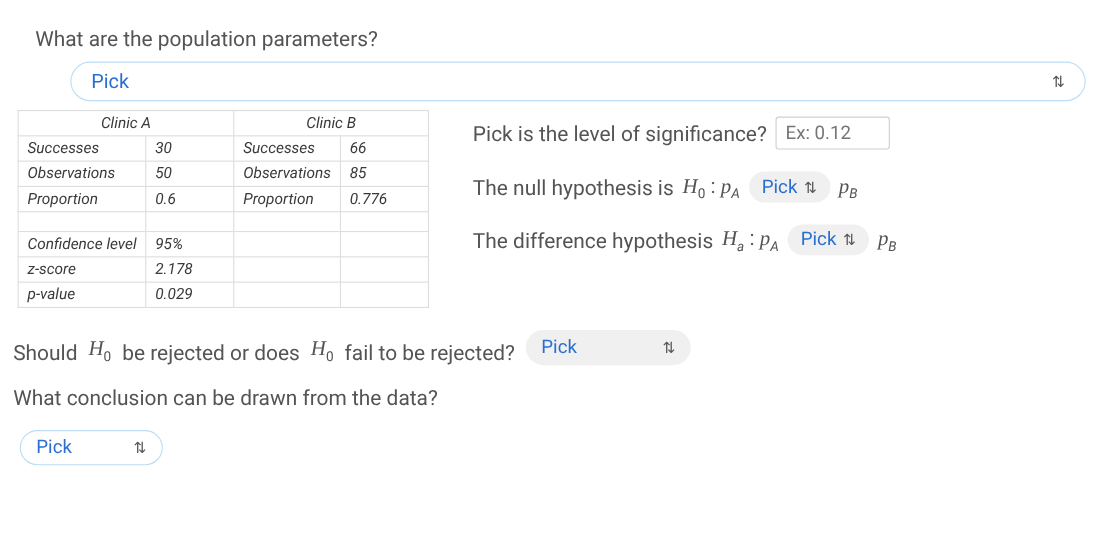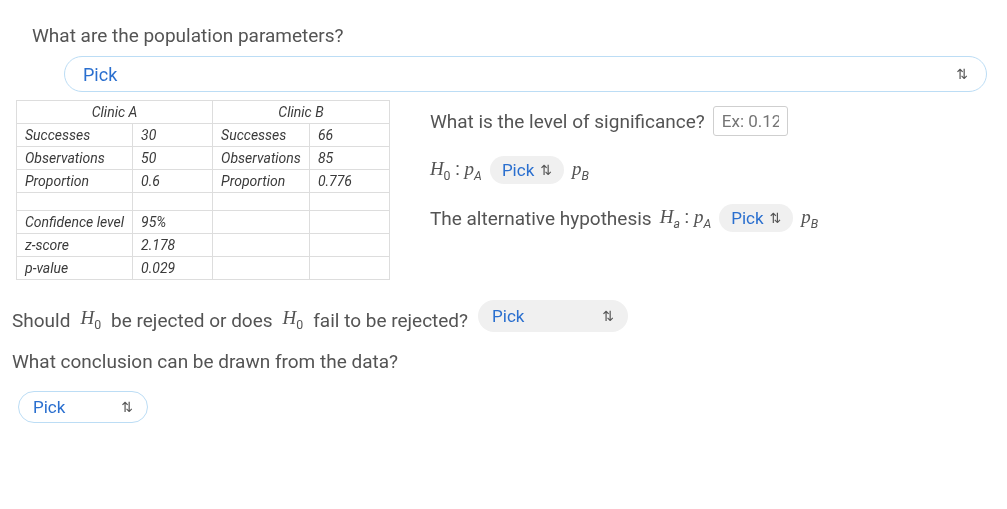--- a/index.html
+++ b/index.html
@@ -38,21 +38,21 @@
     min-width:80px; height:22px;font-style:italic;
   }
   table.data-tbl th { font-style:italic; font-weight:normal; text-align:center; }
   table.data-tbl td.num { text-align:left;margin-top:42px; }
   table.data-tbl tr.spacer td { border-left:1px solid #ddd; border-right:1px solid #ddd; border-top:none; border-bottom:none; height:18px; }
 
   .right-col { flex:1; padding-top:6px; }
   .rrow { margin-bottom:20px; font-size:19px; color:#545454; display:flex; align-items:center; gap:8px; flex-wrap:nowrap; }
   .input-box {
     border:1px solid #cfcfcf; border-radius:3px; padding:4px 8px;
-    font-size:17px; color:#4d7c0f; width:75px; height:30px;
+    font-size:17px; color:#4d7c0f; width:104px; height:30px;
     font-family:inherit;
   }
   .math { font-family: "Times New Roman", serif; font-style: italic; }
   .mathH { font-family: "Times New Roman", serif; font-style: italic; font-weight:500; }
   .sub { font-size:0.65em; vertical-align:sub; font-style:italic; }
   .subn { font-size:0.65em; vertical-align:sub; font-style:normal; }
   .pick-pill {
     display:inline-flex; align-items:center; gap:6px;
     background:#f0f0f0; border-radius:16px; padding:4px 12px;
     color:#2a6fcf; font-size:17px;
@@ -132,35 +132,36 @@
       <td>p-value</td>
       <td class="num">0.029</td>
       <td></td>
           <td></td>
     </tr>
   </tbody>
     </table>
 
   <div class="right-col">
     <div class="rrow">
-      <span>What is the level of significance?</span>
+      <span>Pick is the level of significance?</span>
       <input class="input-box" placeholder="Ex: 0.12" style="">
     </div>
     <div class="rrow">
+      <span>The null hypothesis is</span>
       <span class="nowrap">
         <span class="mathH">H</span><span class="subn">0</span> : <span class="math">p</span><span class="sub">A</span>
       </span>
       <span class="pick-pill">
         <span>Pick</span>
         <span class="chev">⇅</span>
       </span>
       <span class="nowrap"><span class="math">p</span><span class="sub">B</span></span>
     </div>
     <div class="rrow">
-      <span>The alternative hypothesis</span>
+      <span>The difference hypothesis</span>
       <span class="nowrap">
         <span class="mathH">H</span><span class="sub">a</span> : <span class="math">p</span><span class="sub">A</span>
       </span>
       <span class="pick-pill">
         <span>Pick</span>
         <span class="chev">⇅</span>
       </span>
       <span class="nowrap"><span class="math">p</span><span class="sub">B</span></span>
     </div>
   </div>

